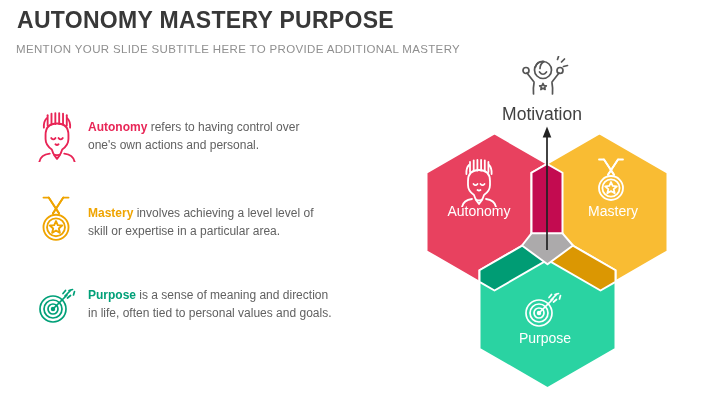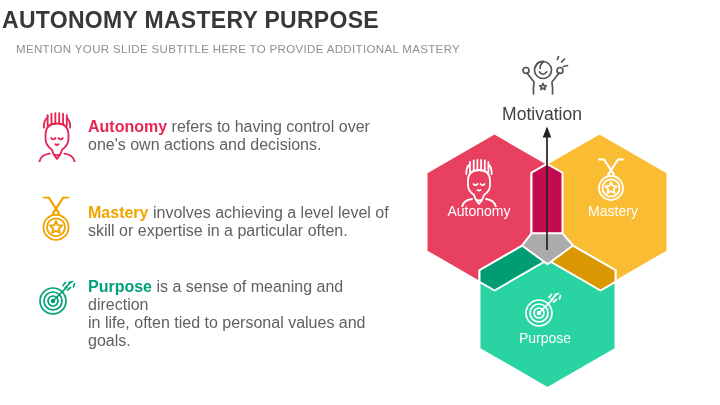--- a/index.html
+++ b/index.html
@@ -1,29 +1,29 @@
 <!DOCTYPE html>
 <html><head>
 <meta charset="utf-8">
 <style>
   html,body{margin:0;padding:0;background:#fff;}
   #slide{position:relative;width:720px;height:405px;background:#ffffff;overflow:hidden;
          font-family:"Liberation Sans",sans-serif;}
-  .title{position:absolute;left:2px;top:7px;font-size:23px;font-weight:bold;
+  .title{position:absolute;left:17px;top:7px;font-size:23px;font-weight:bold;
          color:#383838;letter-spacing:0.3px;white-space:nowrap;}
   .subtitle{position:absolute;left:16px;top:43px;font-size:11.5px;color:#8f8f8f;
             letter-spacing:0.35px;white-space:nowrap;}
   .row{position:absolute;left:36px;width:360px;height:70px;}
   .row .icon-box{position:absolute;left:0;top:0;}
-  .row .desc{position:absolute;left:52px;top:8px;margin:0;font-size:16px;
+  .row .desc{position:absolute;left:52px;top:8px;margin:0;font-size:12px;
              line-height:18px;color:#616161;}
   .row .kw{font-weight:bold;}
   #row1{top:110px;}
   #row2{top:196px;}
-  #row3{top:270px;}
+  #row3{top:278px;}
   svg{display:block;}
   #diagram{position:absolute;left:400px;top:50px;}
   .hexlabel{font-size:14px;fill:#ffffff;}
   .motlabel{font-size:17.5px;fill:#414141;}
 </style>
 </head>
 <body>
 
 <div id="slide">
 
@@ -96,32 +96,32 @@
   <div class="title">AUTONOMY MASTERY PURPOSE</div>
   <div class="subtitle">MENTION YOUR SLIDE SUBTITLE HERE TO PROVIDE ADDITIONAL MASTERY</div>
 
   <div class="row" id="row1">
     <svg class="icon-box" width="42" height="52" viewBox="0 0 40 50" style="color: rgb(232, 37, 86);">
         <use href="#sym-head"></use>
       </svg>
     <p class="desc">
       <b class="kw" style="color: rgb(232, 37, 86);">Autonomy</b>
       <span>refers to having control over</span><br>
-      <span>one's own actions and decisions.</span>
+      <span>one's own actions and personal.</span>
     </p>
   </div>
 
   <div class="row" id="row2">
     <svg class="icon-box" width="36" height="48" viewBox="0 0 34 46" style="left: 2px; color: rgb(239, 164, 0);">
         <use href="#sym-medal"></use>
       </svg>
     <p class="desc">
       <b class="kw" style="color: rgb(239, 164, 0);">Mastery</b>
       <span>involves achieving a level level of</span><br>
-      <span>skill or expertise in a particular often.</span>
+      <span>skill or expertise in a particular area.</span>
     </p>
   </div>
 
   <div class="row" id="row3">
     <svg class="icon-box" width="42" height="40" viewBox="0 0 42 40" style="top: 8px; color: rgb(0, 160, 120);">
         <use href="#sym-target"></use>
       </svg>
     <p class="desc">
       <b class="kw" style="color: rgb(0, 160, 120);">Purpose</b>
       <span>is a sense of meaning and direction</span><br>

